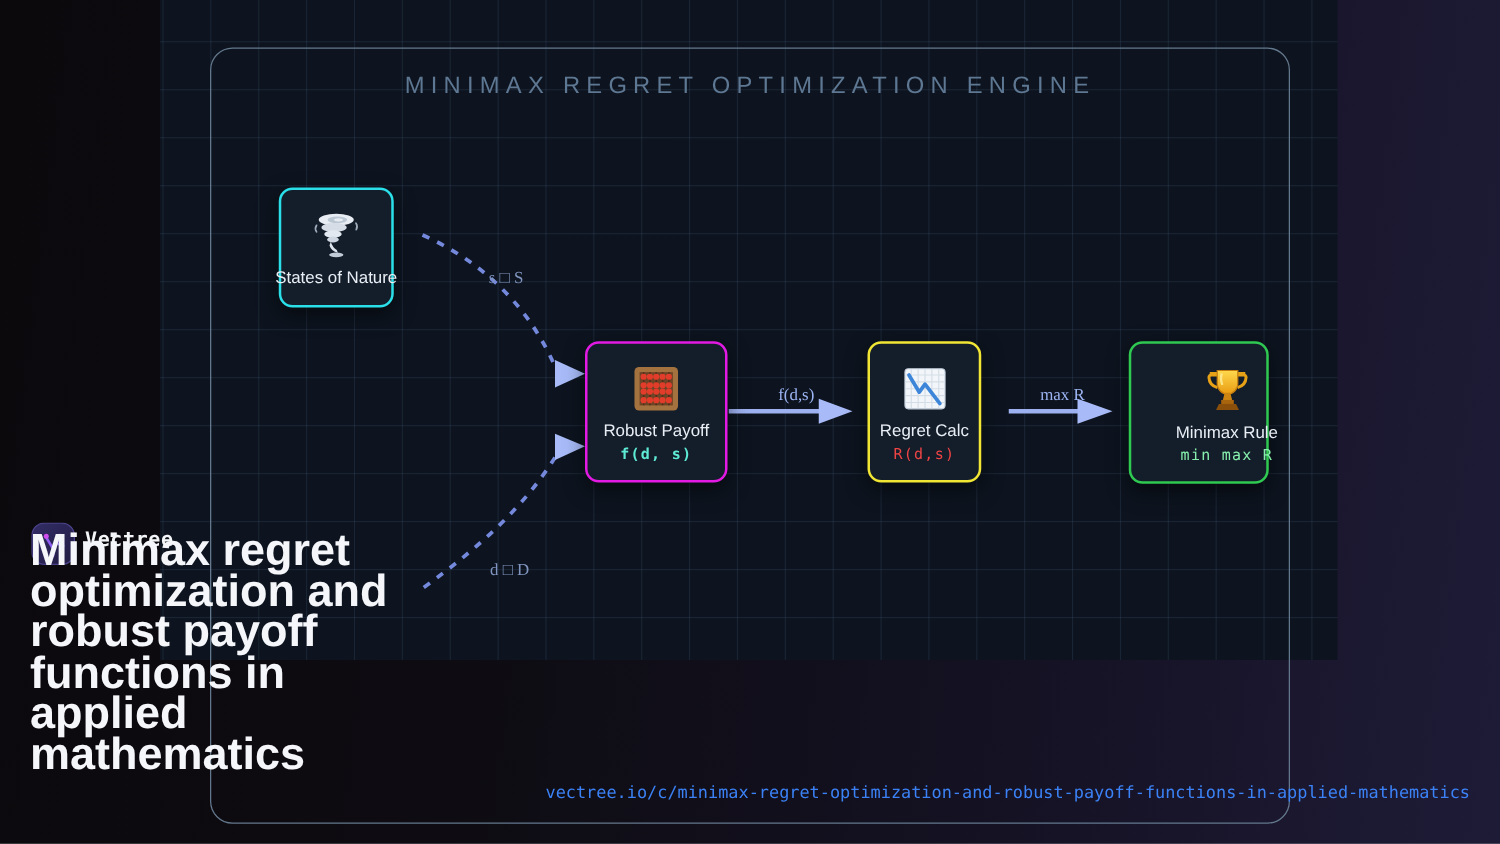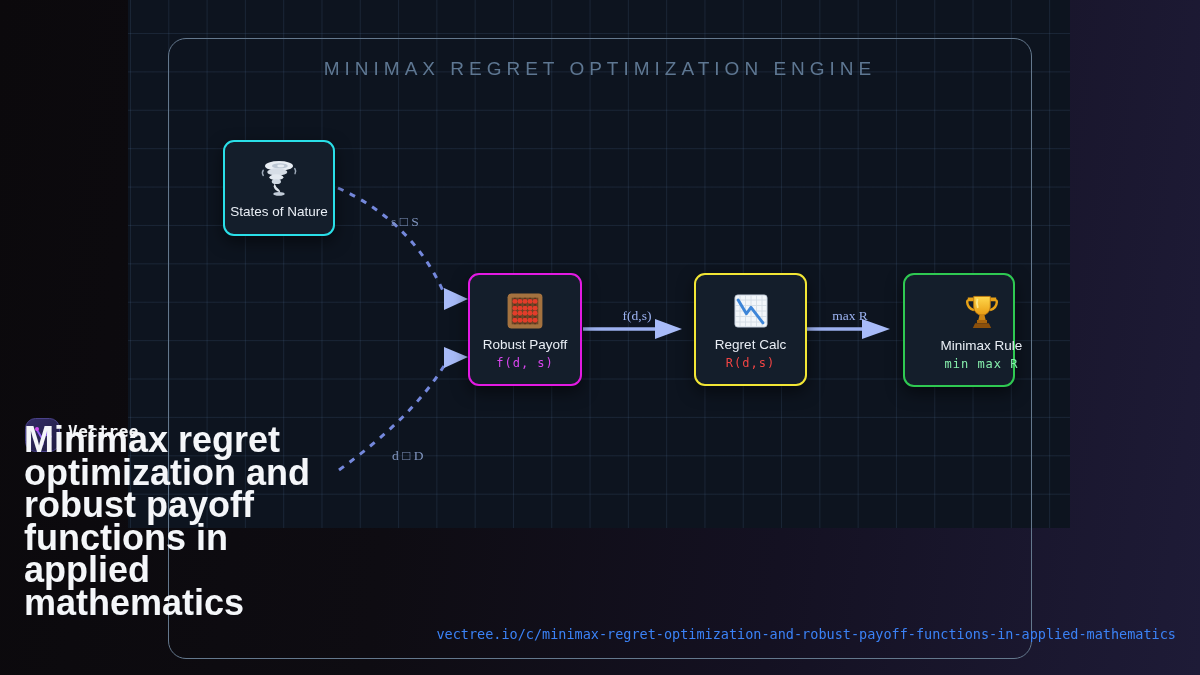--- a/index.html
+++ b/index.html
@@ -38,32 +38,32 @@
   .elabel-dash  { color:#8095bf; }
   .elabel-solid { color:#9db4f3; transform:translateX(-50%); }
 
   
   .node {
     position:absolute; border:2px solid #fff; border-radius:11px;
     background:#141e2b; box-shadow:0 6px 16px rgba(0,0,0,.5);
     display:flex; flex-direction:column; align-items:center; justify-content:center;
     gap:4px;
   }
-  .n-states  { left:95px;  top:140px; width:112px; height:96px;  border-color:#2adfe8; }
+  .n-states  { left:95px;  top:150px; width:92px; height:96px;  border-color:#2adfe8; }
   .n-action  { left:95px;  top:423px; width:114px; height:95px;  border-color:#23b3a4; }
   .n-robust  { left:340px; top:273px; width:114px; height:113px; border-color:#e31ae3; }
-  .n-regret  { left:566px; top:273px; width:113px; height:113px; border-color:#f2e635; }
+  .n-regret  { left:566px; top:273px; width:91px; height:113px; border-color:#f2e635; }
   .n-minimax { left:775px; top:273px; width:112px; height:114px; border-color:#2fc952;padding-left:45px; }
   .nicon { display:block; line-height:0; }
   .nlabel { font-size:13.5px; color:#e9eef5; white-space:nowrap; }
   .nsub {
     font-family:"DejaVu Sans Mono", monospace; font-size:12px;
     letter-spacing:1px; white-space:nowrap;
   }
-  .sub-m { color:#d946ef; } .sub-y { color:#ef4444; } .sub-g { color:#86efac; }
+  .sub-m { color:#5eead4;font-weight:bold; } .sub-y { color:#ef4444; } .sub-g { color:#86efac; }
 
   
   .logo {
     position:absolute; left:25px; top:418px; width:35px; height:34px;
   }
   .brand-name {
     position:absolute; left:68px; top:422px;
     font-family:"DejaVu Sans Mono", monospace; font-weight:bold;
     font-size:16px; letter-spacing:.5px; color:#f3f5f7;
   }

